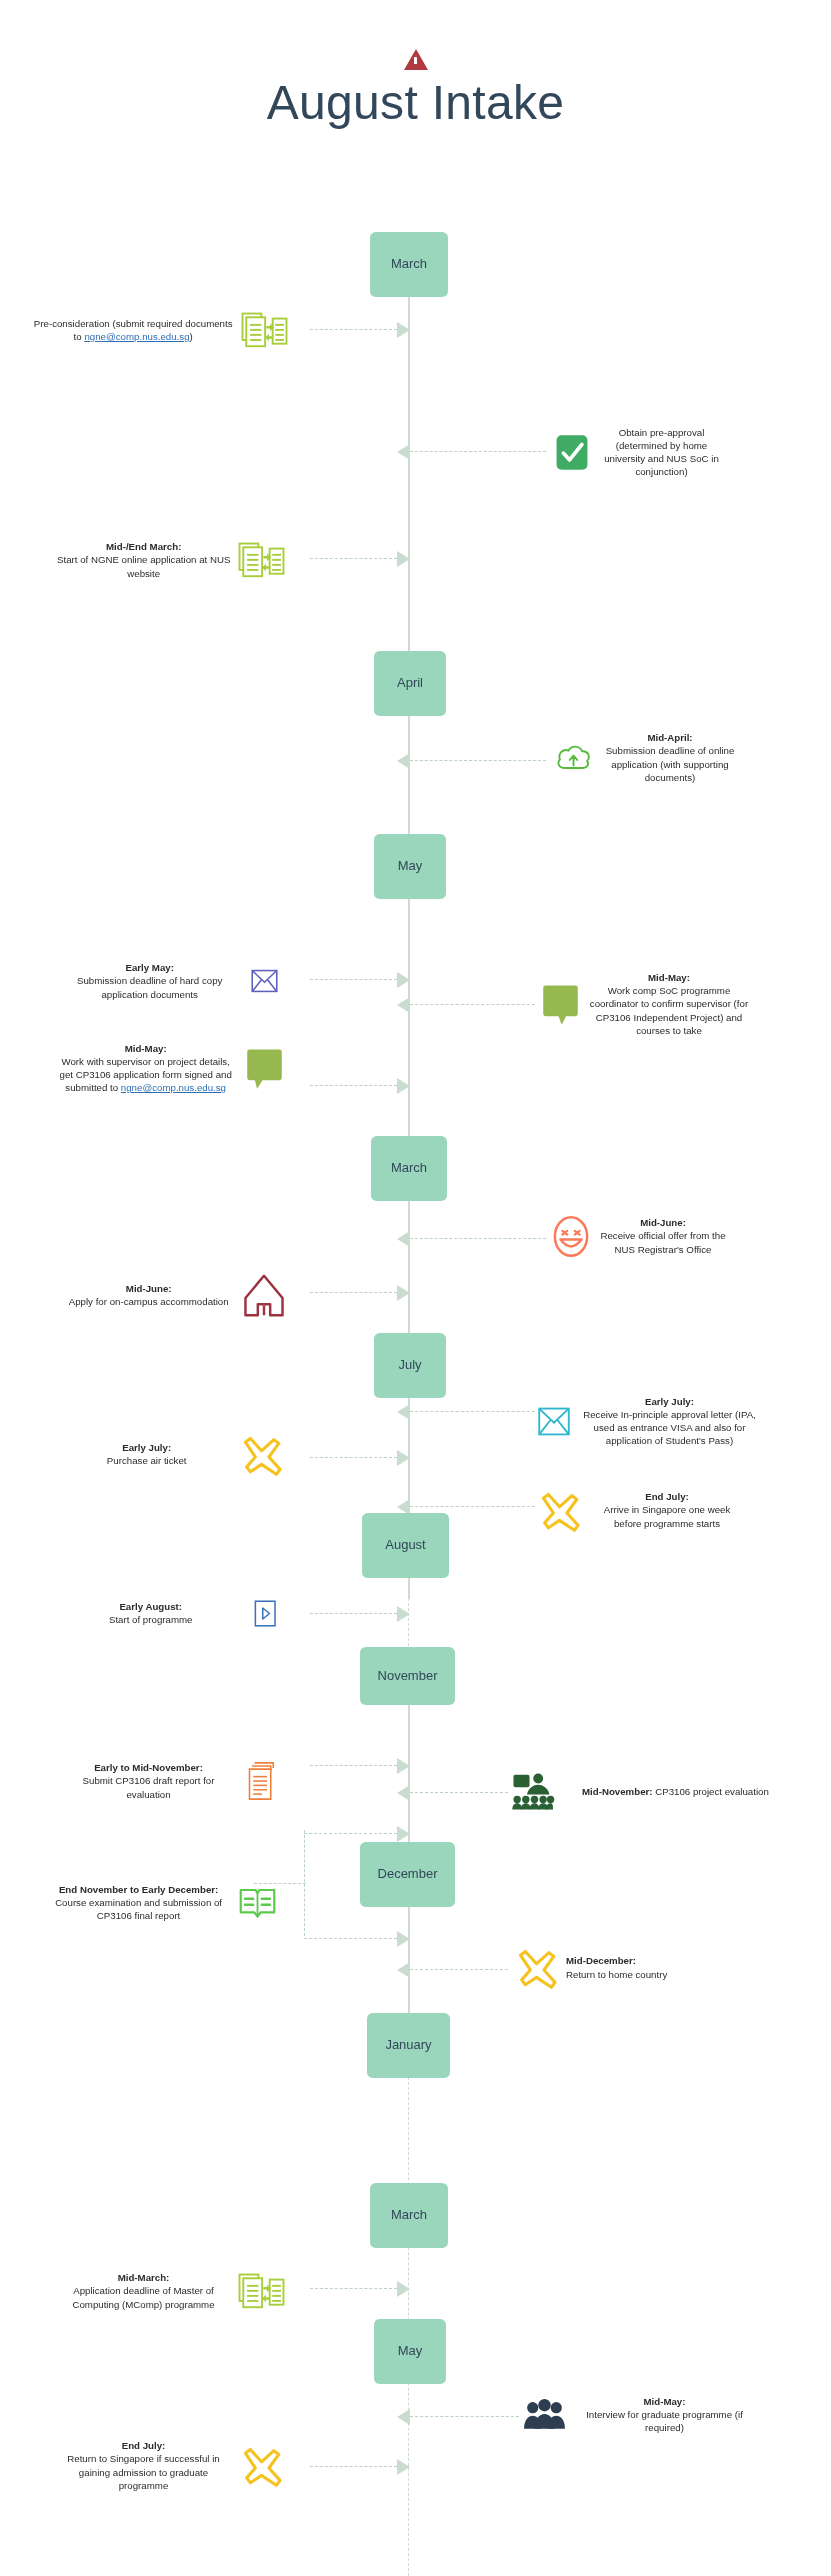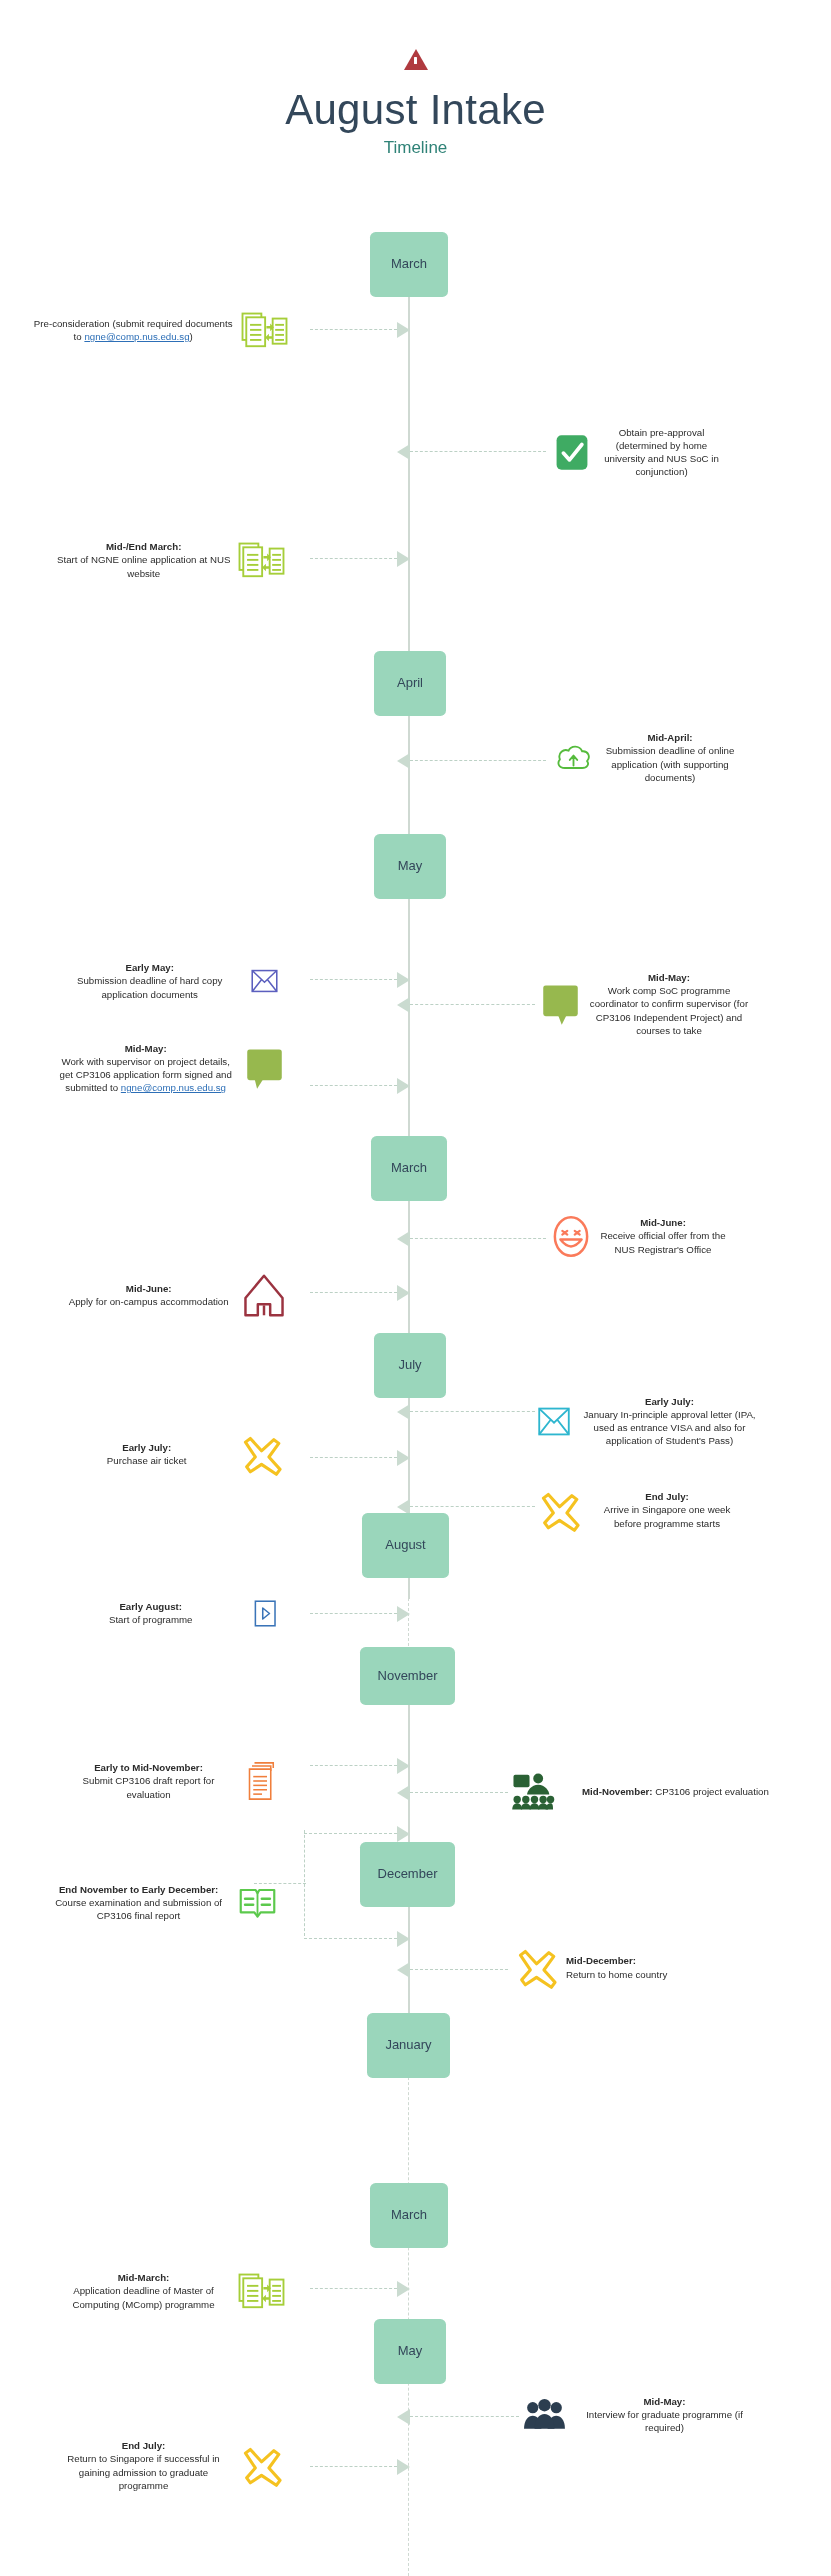--- a/index.html
+++ b/index.html
@@ -35,26 +35,26 @@
   }
   #warn-icon::after {
     content: "";
     position: absolute;
     left: -1.2px; top: 7.5px;
     width: 2.5px; height: 7.5px;
     background: #ffffff;
     border-radius: 0.6px;
   }
   #main-title {
-    font-size: 42px;
+    font-size: 48px;
     font-weight: 400;
     color: #33475a;
     letter-spacing: 0.3px;
     line-height: 1.15;
-    margin-top: 16px;
+    margin-top: 5px;
   }
   #sub-title {
     font-size: 17px;
     font-weight: 400;
     color: #2f8277;
     margin-top: 3.7px;
   }
 
   
   .spine {
@@ -149,21 +149,20 @@
 
   
   svg { display: block; overflow: visible; }
 </style>
 </head>
 <body>
 
 <div id="header">
   <div id="warn-icon"></div>
   <h1 id="main-title">August Intake</h1>
-  <div id="sub-title">Timeline</div>
 </div>
 
 <div class="spine" style="top:293px; height:1306px;"></div>
 <div class="spine dashed" style="top:1598px; height:68px;"></div>
 <div class="spine" style="top:1667px; height:355px;"></div>
 <div class="spine dashed" style="top:2022px; height:554px;"></div>
 
 <div class="month-badge" style="left:370px; top:232px; width:78px; height:65px;">
   <span>March</span>
 </div>
@@ -382,21 +381,21 @@
 </div>
 <div class="event right" style="left:529px; top:1376px; width:293px; height:90px;">
   <div class="ev-icon" style="width:50px;">
     <svg width="32" height="29" viewBox="0 0 52 46">
       <rect x="2" y="2" width="48" height="42" fill="#fff" stroke="#2eb6cf" stroke-width="3"></rect>
       <path d="M2 2 L26 25 L50 2 M2 44 L20 21 M50 44 L32 21" fill="none" stroke="#2eb6cf" stroke-width="3"></path>
     </svg>
   </div>
   <div class="ev-text right" style="width:181px;">
     <span class="ev-lead">Early July:</span><br>
-    <span>January In-principle approval letter (IPA, used as entrance VISA and also for application of Student's Pass)</span>
+    <span>Receive In-principle approval letter (IPA, used as entrance VISA and also for application of Student's Pass)</span>
   </div>
 </div>
 
 <div class="event left" style="left:18.7px; top:1426px; width:274px; height:56px;">
   <div class="ev-text left" style="width:168px;">
     <span class="ev-lead">Early July:</span><br>
     <span>Purchase air ticket</span>
   </div>
   <div class="ev-icon" style="width:62px;">
     <svg width="47" height="47" viewBox="0 0 76 76">

